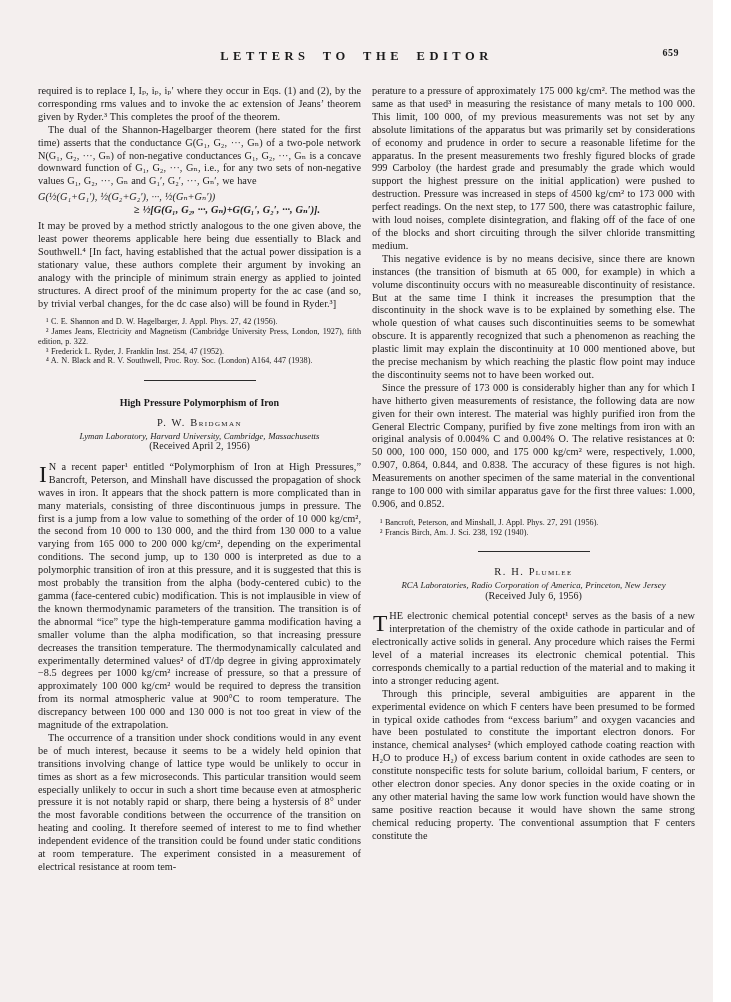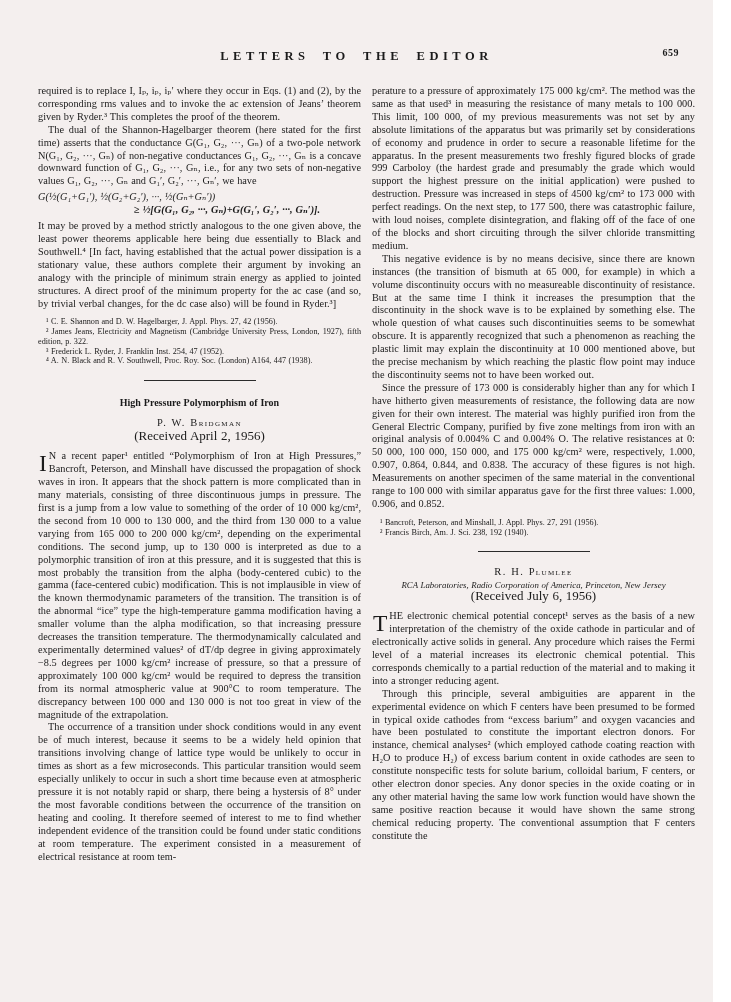--- a/index.html
+++ b/index.html
@@ -80,21 +80,21 @@
     margin-bottom:2px;
   }
   .a-affil{
     text-align:center;
     font-style:italic;
     font-size:8.8px;
     line-height:10.5px;
   }
   .a-received{
     text-align:center;
-    font-size:13px;
+    font-size:10px;
     line-height:10.5px;
     margin-bottom:9px;
   }
   .dropcap{
     float:left;
     font-size:23.5px;
     line-height:24px;
     height:24px;
     margin:1px 2px 0 1px;
   }
@@ -124,20 +124,21 @@
         <p>¹ C. E. Shannon and D. W. Hagelbarger, J. Appl. Phys. 27, 42 (1956).</p>
         <p>² James Jeans, Electricity and Magnetism (Cambridge University Press, London, 1927), fifth edition, p. 322.</p>
         <p>³ Frederick L. Ryder, J. Franklin Inst. 254, 47 (1952).</p>
         <p>⁴ A. N. Black and R. V. Southwell, Proc. Roy. Soc. (London) A164, 447 (1938).</p>
       </div>
 
       <div class="divider"></div>
 
       <h2 class="a-title">High Pressure Polymorphism of Iron</h2>
       <div class="a-author">P. W. Bridgman</div>
+      <div class="a-affil">Lyman Laboratory, Harvard University, Cambridge, Massachusetts</div>
       <div class="a-received">(Received April 2, 1956)</div>
       <p class="just a-body"><span class="dropcap">I</span><span>N a recent paper¹ entitled “Polymorphism of Iron at High Pressures,” Bancroft, Peterson, and Minshall have discussed the propagation of shock waves in iron. It appears that the shock pattern is more complicated than in many materials, consisting of three discontinuous jumps in pressure. The first is a jump from a low value to something of the order of 10&nbsp;000 kg/cm², the second from 10&nbsp;000 to 130&nbsp;000, and the third from 130&nbsp;000 to a value varying from 165&nbsp;000 to 200&nbsp;000 kg/cm², depending on the experimental conditions. The second jump, up to 130&nbsp;000 is interpreted as due to a polymorphic transition of iron at this pressure, and it is suggested that this is most probably the transition from the alpha (body-centered cubic) to the gamma (face-centered cubic) modification. This is not implausible in view of the known thermodynamic parameters of the transition. The transition is of the abnormal “ice” type the high-temperature gamma modification having a smaller volume than the alpha modification, so that increasing pressure decreases the transition temperature. The thermodynamically calculated and experimentally determined values² of dT/dp degree in giving approximately −8.5 degrees per 1000 kg/cm² increase of pressure, so that a pressure of approximately 100&nbsp;000 kg/cm² would be required to depress the transition from its normal atmospheric value at 900°C to room temperature. The discrepancy between 100&nbsp;000 and 130&nbsp;000 is not too great in view of the magnitude of the extrapolation.</span></p>
       <p class="just indent">The occurrence of a transition under shock conditions would in any event be of much interest, because it seems to be a widely held opinion that transitions involving change of lattice type would be unlikely to occur in times as short as a few microseconds. This particular transition would seem especially unlikely to occur in such a short time because even at atmospheric pressure it is not notably rapid or sharp, there being a hystersis of 8° under the most favorable conditions between the occurrence of the transition on heating and cooling. It therefore seemed of interest to me to find whether independent evidence of the transition could be found under static conditions at room temperature. The experiment consisted in a measurement of electrical resistance at room tem-</p>
     </div>
 
     <div class="col">
       <p class="just">perature to a pressure of approximately 175&nbsp;000 kg/cm². The method was the same as that used³ in measuring the resistance of many metals to 100&nbsp;000. This limit, 100&nbsp;000, of my previous measurements was not set by any absolute limitations of the apparatus but was primarily set by considerations of economy and prudence in order to secure a reasonable lifetime for the apparatus. In the present measurements two freshly figured blocks of grade 999 Carboloy (the hardest grade and presumably the grade which would support the highest pressure on the initial application) were pushed to destruction. Pressure was increased in steps of 4500 kg/cm² to 173&nbsp;000 with perfect readings. On the next step, to 177&nbsp;500, there was catastrophic failure, with loud noises, complete disintegration, and flaking off of the face of one of the blocks and short circuiting through the silver chloride transmitting medium.</p>
       <p class="just indent">This negative evidence is by no means decisive, since there are known instances (the transition of bismuth at 65&nbsp;000, for example) in which a volume discontinuity occurs with no measureable discontinuity of resistance. But at the same time I think it increases the presumption that the discontinuity in the shock wave is to be explained by something else. The whole question of what causes such discontinuities seems to be somewhat obscure. It is apparently recognized that such a phenomenon as reaching the plastic limit may explain the discontinuity at 10&nbsp;000 mentioned above, but the precise mechanism by which reaching the plastic flow point may induce the discontinuity seems not to have been worked out.</p>
       <p class="just indent">Since the pressure of 173&nbsp;000 is considerably higher than any for which I have hitherto given measurements of resistance, the following data are now given for their own interest. The material was highly purified iron from the General Electric Company, purified by five zone meltings from iron with an original analysis of 0.004% C and 0.004% O. The relative resistances at 0: 50&nbsp;000, 100&nbsp;000, 150&nbsp;000, and 175&nbsp;000 kg/cm² were, respectively, 1.000, 0.907, 0.864, 0.844, and 0.838. The accuracy of these figures is not high. Measurements on another specimen of the same material in the conventional range to 100&nbsp;000 with similar apparatus gave for the first three values: 1.000, 0.906, and 0.852.</p>
       <div class="footnotes">

